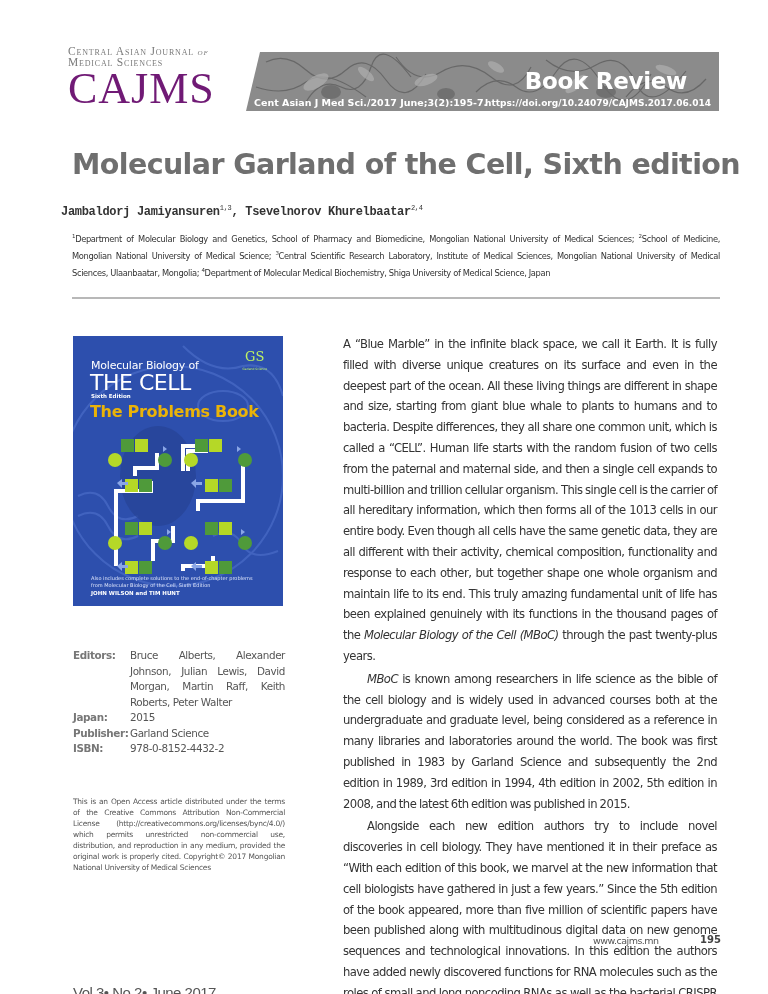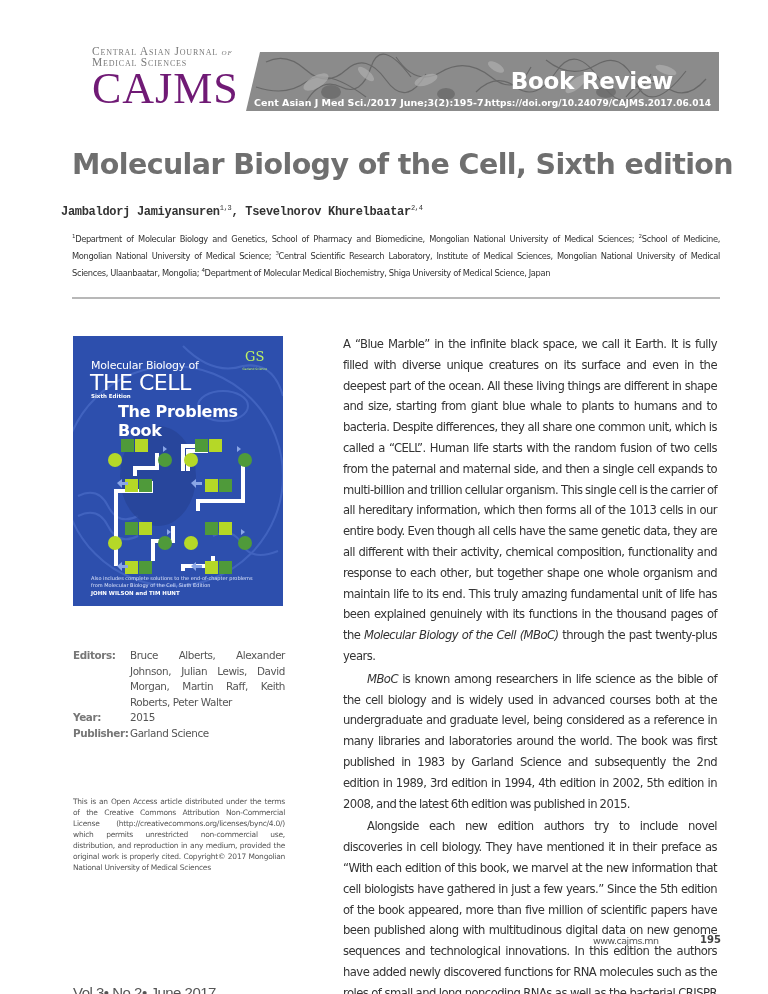--- a/index.html
+++ b/index.html
@@ -1,46 +1,46 @@
 <!DOCTYPE html>
 <html><head>
 <meta charset="utf-8">
 <style>
   * { box-sizing: border-box; margin: 0; padding: 0; }
   html, body { width: 768px; height: 994px; background: #ffffff; overflow: hidden; }
   body { position: relative; font-family: "Liberation Sans", "DejaVu Sans", sans-serif; color: #333; }
 
   
-  .logo-block { position: absolute; left: 68px; top: 46px; width: 170px; color: #7a7a7a; font-family: "Liberation Serif", "DejaVu Serif", serif; margin-left: 24px; }
+  .logo-block { position: absolute; left: 68px; top: 46px; width: 170px; color: #7a7a7a; font-family: "Liberation Serif", "DejaVu Serif", serif; }
   .logo-line { font-size: 11.5px; letter-spacing: 0.8px; line-height: 11px; font-variant: small-caps; }
   .logo-line .of { font-style: italic; font-size: 10px; }
   .logo-big { font-size: 44px; line-height: 40px; letter-spacing: 1px; margin-top: 1px; color: #701a75; }
 
   .banner { position: absolute; left: 246px; top: 52px; width: 473px; height: 59px; background: #8b8b8b; clip-path: polygon(14px 0, 100% 0, 100% 100%, 0 100%); overflow: hidden; }
   .banner-texture { position: absolute; inset: 0; }
-  .banner-title { position: absolute; right: 46px; top: 16px; color: #fff; font-size: 23px; font-weight: bold; font-family: "DejaVu Sans", sans-serif; letter-spacing: -0.3px; }
+  .banner-title { position: absolute; right: 32px; top: 16px; color: #fff; font-size: 23px; font-weight: bold; font-family: "DejaVu Sans", sans-serif; letter-spacing: -0.3px; }
   .banner-cite { position: absolute; left: 8px; bottom: 3px; color: #fff; font-size: 9.5px; font-weight: bold; font-family: "DejaVu Sans", sans-serif; }
   .banner-doi { position: absolute; right: 8px; bottom: 3px; color: #fff; font-size: 9px; font-weight: bold; font-family: "DejaVu Sans", sans-serif; text-align: right; }
 
   
   .title { position: absolute; left: 72px; top: 148px; font-size: 28.5px; font-weight: bold; color: #6f6f6f; font-family: "DejaVu Sans", sans-serif; letter-spacing: -0.6px; }
   .authors { position: absolute; left: 61px; top: 204px; font-size: 12px; font-weight: bold; color: #333; font-family: Liberation Mono, monospace; letter-spacing: -0.3px; }
   .authors sup { font-size: 7px; font-weight: normal; }
   .affil { position: absolute; left: 72px; top: 229px; width: 648px; font-size: 8.3px; line-height: 14px; color: #333; text-align: justify; font-family: "DejaVu Sans", sans-serif; letter-spacing: -0.35px; }
   .affil sup { font-size: 5.5px; }
 
   .rule { position: absolute; left: 72px; top: 297px; width: 648px; height: 2px; background: #b8b8b8; }
 
   
   .cover { position: absolute; left: 73px; top: 336px; width: 210px; height: 270px; background: #2d4fad; overflow: hidden; }
   .cover svg { position: absolute; inset: 0; }
   .cover-sub { position: absolute; left: 18px; top: 23px; color: #fff; font-size: 11px; font-family: "DejaVu Sans", sans-serif; letter-spacing: -0.2px; }
   .cover-main { position: absolute; left: 17px; top: 36px; color: #fff; font-size: 22px; font-family: "DejaVu Sans", sans-serif; letter-spacing: -0.5px; line-height: 22px; }
   .cover-ed { position: absolute; left: 18px; top: 57px; color: #fff; font-size: 5.5px; font-weight: bold; font-family: "DejaVu Sans", sans-serif; }
-  .cover-pb { position: absolute; left: 17px; top: 66px; color: #ffffff; font-size: 16px; font-weight: bold; font-family: "DejaVu Sans", sans-serif; letter-spacing: -0.3px; margin-left: 28px; }
+  .cover-pb { position: absolute; left: 17px; top: 66px; color: #eab308; font-size: 16px; font-weight: bold; font-family: "DejaVu Sans", sans-serif; letter-spacing: -0.3px; }
   .cover-gs { position: absolute; right: 16px; top: 14px; color: #bef264; font-size: 13px; font-family: "DejaVu Serif", serif; line-height: 13px; text-align: center; }
   .cover-gs small { display: block; font-size: 3px; font-family: "DejaVu Sans", sans-serif; }
   .cover-note { position: absolute; left: 18px; top: 239px; color: #dfe6fb; font-size: 5px; line-height: 6.5px; font-family: "DejaVu Sans", sans-serif; width: 180px; }
   .cover-authors { position: absolute; left: 18px; top: 254px; color: #fff; font-size: 5.5px; font-weight: bold; font-family: "DejaVu Sans", sans-serif; }
 
   .meta { position: absolute; left: 73px; top: 648px; width: 212px; font-size: 10.4px; line-height: 15.5px; font-family: "DejaVu Sans", sans-serif; letter-spacing: -0.4px; }
   .meta-row { display: flex; }
   .meta-key { width: 57px; flex-shrink: 0; color: #777; font-weight: bold; }
   .meta-val { color: #555; flex: 1; text-align: justify; }
 
@@ -89,21 +89,21 @@
       <ellipse cx="85" cy="40" rx="10" ry="7"></ellipse>
       <ellipse cx="200" cy="42" rx="9" ry="6"></ellipse>
       <ellipse cx="360" cy="40" rx="10" ry="6"></ellipse>
     </g>
   </svg>
   <div class="banner-title">Book Review</div>
   <div class="banner-cite">Cent Asian J Med Sci./2017 June;3(2):195-7.</div>
   <div class="banner-doi">https://doi.org/10.24079/CAJMS.2017.06.014</div>
 </div>
 
-<h1 class="title">Molecular Biology of the Cell, Sixth edition</h1>
+<h1 class="title">Molecular Garland of the Cell, Sixth edition</h1>
 
 <div class="authors">
   <span>Jambaldorj Jamiyansuren</span><sup>1,3</sup>, <span>Tsevelnorov Khurelbaatar</span><sup>2,4</sup>
 </div>
 
 <div class="affil">
   <sup>1</sup><span>Department of Molecular Biology and Genetics, School of Pharmacy and Biomedicine, Mongolian National University of Medical Sciences; </span><sup>2</sup><span>School of Medicine, Mongolian National University of Medical Science; </span><sup>3</sup><span>Central Scientific Research Laboratory, Institute of Medical Sciences, Mongolian National University of Medical Sciences, Ulaanbaatar, Mongolia; </span><sup>4</sup><span>Department of Molecular Medical Biochemistry, Shiga University of Medical Science, Japan</span>
 </div>
 
 <div class="rule"></div>
@@ -182,26 +182,30 @@
     </div>
   <div class="cover-authors">JOHN WILSON and TIM HUNT</div>
 </div>
 
 <div class="meta">
   <div class="meta-row">
     <span class="meta-key">Editors:</span>
     <span class="meta-val">Bruce Alberts, Alexander Johnson, Julian Lewis, David Morgan, Martin Raff, Keith Roberts, Peter Walter</span>
   </div>
   <div class="meta-row">
-    <span class="meta-key">Year:</span>
+    <span class="meta-key">Japan:</span>
     <span class="meta-val">2015</span>
   </div>
   <div class="meta-row">
     <span class="meta-key">Publisher:</span>
     <span class="meta-val">Garland Science</span>
+  </div>
+  <div class="meta-row">
+    <span class="meta-key">ISBN:</span>
+    <span class="meta-val">978-0-8152-4432-2</span>
   </div>
 </div>
 
 <div class="license">This is an Open Access article distributed under the terms of the Creative Commons Attribution Non-Commercial License (http://creativecommons.org/licenses/bync/4.0/) which permits unrestricted non-commercial use, distribution, and reproduction in any medium, provided the original work is properly cited. Copyright© 2017 Mongolian National University of Medical Sciences</div>
 
 <div class="body-col">
   <p><span>A “Blue Marble” in the infinite black space, we call it Earth. It is fully filled with diverse unique creatures on its surface and even in the deepest part of the ocean. All these living things are different in shape and size, starting from giant blue whale to plants to humans and to bacteria. Despite differences, they all share one common unit, which is called a “CELL”. Human life starts with the random fusion of two cells from the paternal and maternal side, and then a single cell expands to multi-billion and trillion cellular organism. This single cell is the carrier of all hereditary information, which then forms all of the 1013 cells in our entire body. Even though all cells have the same genetic data, they are all different with their activity, chemical composition, functionality and response to each other, but together shape one whole organism and maintain life to its end. This truly amazing fundamental unit of life has been explained genuinely with its functions in the thousand pages of the </span><em>Molecular Biology of the Cell (MBoC)</em><span> through the past twenty-plus years.</span></p>
   <p class="indent"><em>MBoC</em><span> is known among researchers in life science as the bible of the cell biology and is widely used in advanced courses both at the undergraduate and graduate level, being considered as a reference in many libraries and laboratories around the world. The book was first published in 1983 by Garland Science and subsequently the 2nd edition in 1989, 3rd edition in 1994, 4th edition in 2002, 5th edition in 2008, and the latest 6th edition was published in 2015.</span></p>
   <p class="indent">Alongside each new edition authors try to include novel discoveries in cell biology. They have mentioned it in their preface as “With each edition of this book, we marvel at the new information that cell biologists have gathered in just a few years.” Since the 5th edition of the book appeared, more than five million of scientific papers have been published along with multitudinous digital data on new genome sequences and technological innovations. In this edition the authors have added newly discovered functions for RNA molecules such as the roles of small and long noncoding RNAs as well as the bacterial CRISPR system; the latest findings on the structure and function of the human genome; new methods to visualize subcellular structures and</p>
 </div>

